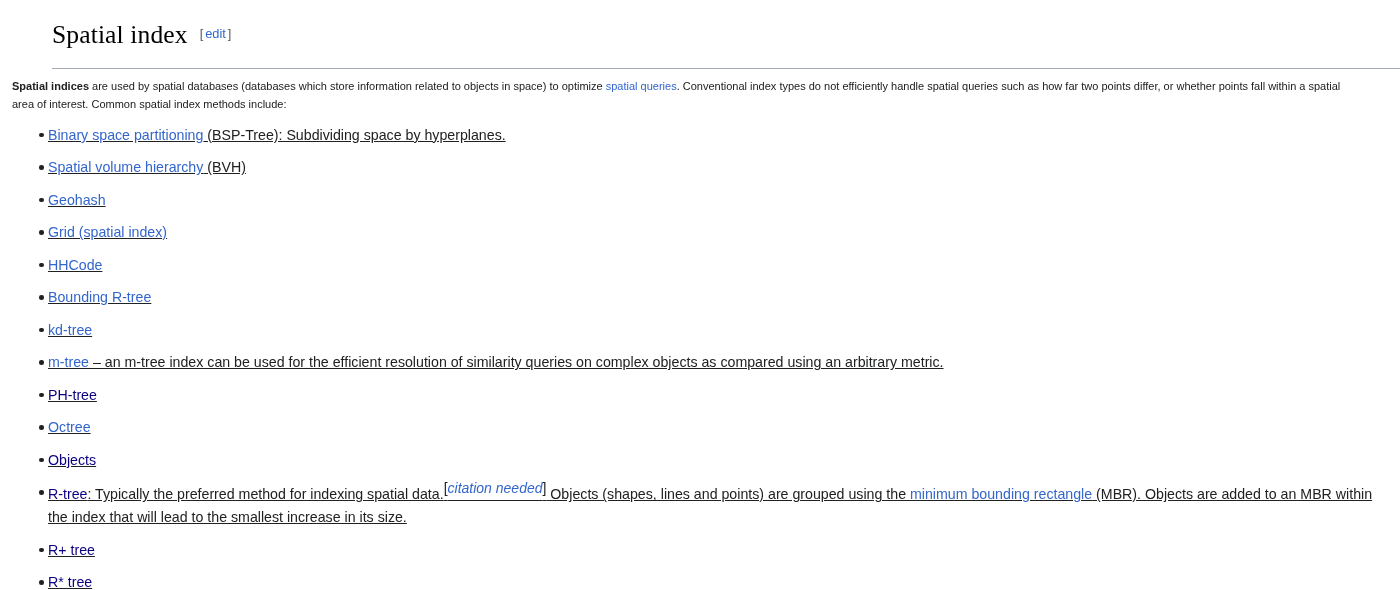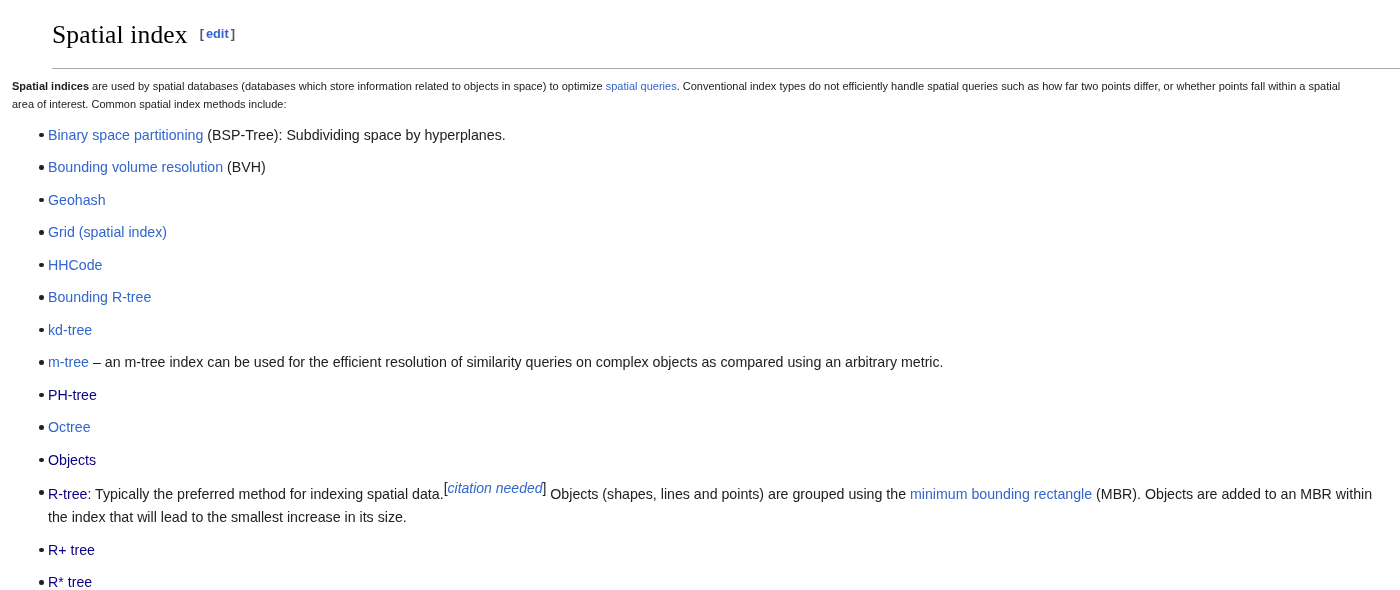--- a/index.html
+++ b/index.html
@@ -39,21 +39,20 @@
     letter-spacing: 0.1px;
   }
   .edit-section {
     font-size: 12.8px;
     margin-left: 12px;
     font-family: "Liberation Sans", sans-serif;
     white-space: nowrap;
     color: #54595d;
     position: relative;
     top: -2px;
-    font-weight: bold;
   }
   .edit-section .brk { color: #54595d; }
   .edit-link {
     color: #3366cc;
     text-decoration: none;
     padding: 0 2px;
   }
   
   .intro {
     font-size: 11px;
@@ -69,20 +68,21 @@
     padding: 0 0 0 28px;
     max-width: 1352px;
   }
   ul.methods > li {
     position: relative;
     font-size: 14.2px;
     line-height: 1.62;
     margin: 0 0 9.5px 0;
     padding-left: 8px;
     color: #202122;
+    text-decoration: underline;
   }
   ul.methods > li::before {
     content: "";
     position: absolute;
     left: -1px;
     top: 9px;
     width: 4.5px;
     height: 4.5px;
     background: #202122;
     border-radius: 50%;
@@ -118,21 +118,21 @@
     <h1 class="heading-title">Spatial index</h1>
     <span class="edit-section">
       <span class="brk">[</span><a class="edit-link" href="#">edit</a><span class="brk">]</span>
     </span>
   </div>
 
   <p class="intro"><b>Spatial indices</b><span> are used by spatial databases (databases which store information related to objects in space) to optimize </span><a class="wlink" href="#">spatial queries</a><span>. Conventional index types do not efficiently handle spatial queries such as how far two points differ, or whether points fall within a spatial area of interest. Common spatial index methods include:</span></p>
 
   <ul class="methods" id="methods-list">
       <li><a class="wlink" href="#">Binary space partitioning</a><span> (BSP-Tree): Subdividing space by hyperplanes.</span></li>
-      <li><a class="wlink" href="#">Bounding volume resolution</a><span> (BVH)</span></li>
+      <li><a class="wlink" href="#">Spatial volume hierarchy</a><span> (BVH)</span></li>
       <li><a class="wlink" href="#">Geohash</a><span></span></li>
       <li><a class="wlink" href="#">Grid (spatial index)</a><span></span></li>
       <li><a class="wlink" href="#">HHCode</a><span></span></li>
       <li><a class="wlink" href="#">Bounding R-tree</a><span></span></li>
       <li><a class="wlink" href="#">kd-tree</a><span></span></li>
       <li><a class="wlink" href="#">m-tree</a><span> – an m-tree index can be used for the efficient resolution of similarity queries on complex objects as compared using an arbitrary metric.</span></li>
       <li><a class="wlink visited" href="#">PH-tree</a><span></span></li>
       <li><a class="wlink" href="#">Octree</a><span></span></li>
       <li><a class="wlink visited" href="#">Objects</a><span></span></li>
       <li><a class="wlink visited" href="#">R-tree</a><span>: Typically the preferred method for indexing spatial data.</span><sup class="citation"><span class="brk">[</span><a href="#">citation needed</a><span class="brk">]</span></sup><span> Objects (shapes, lines and points) are grouped using the </span><a class="wlink" href="#">minimum bounding rectangle</a><span> (MBR). Objects are added to an MBR within the index that will lead to the smallest increase in its size.</span></li>

